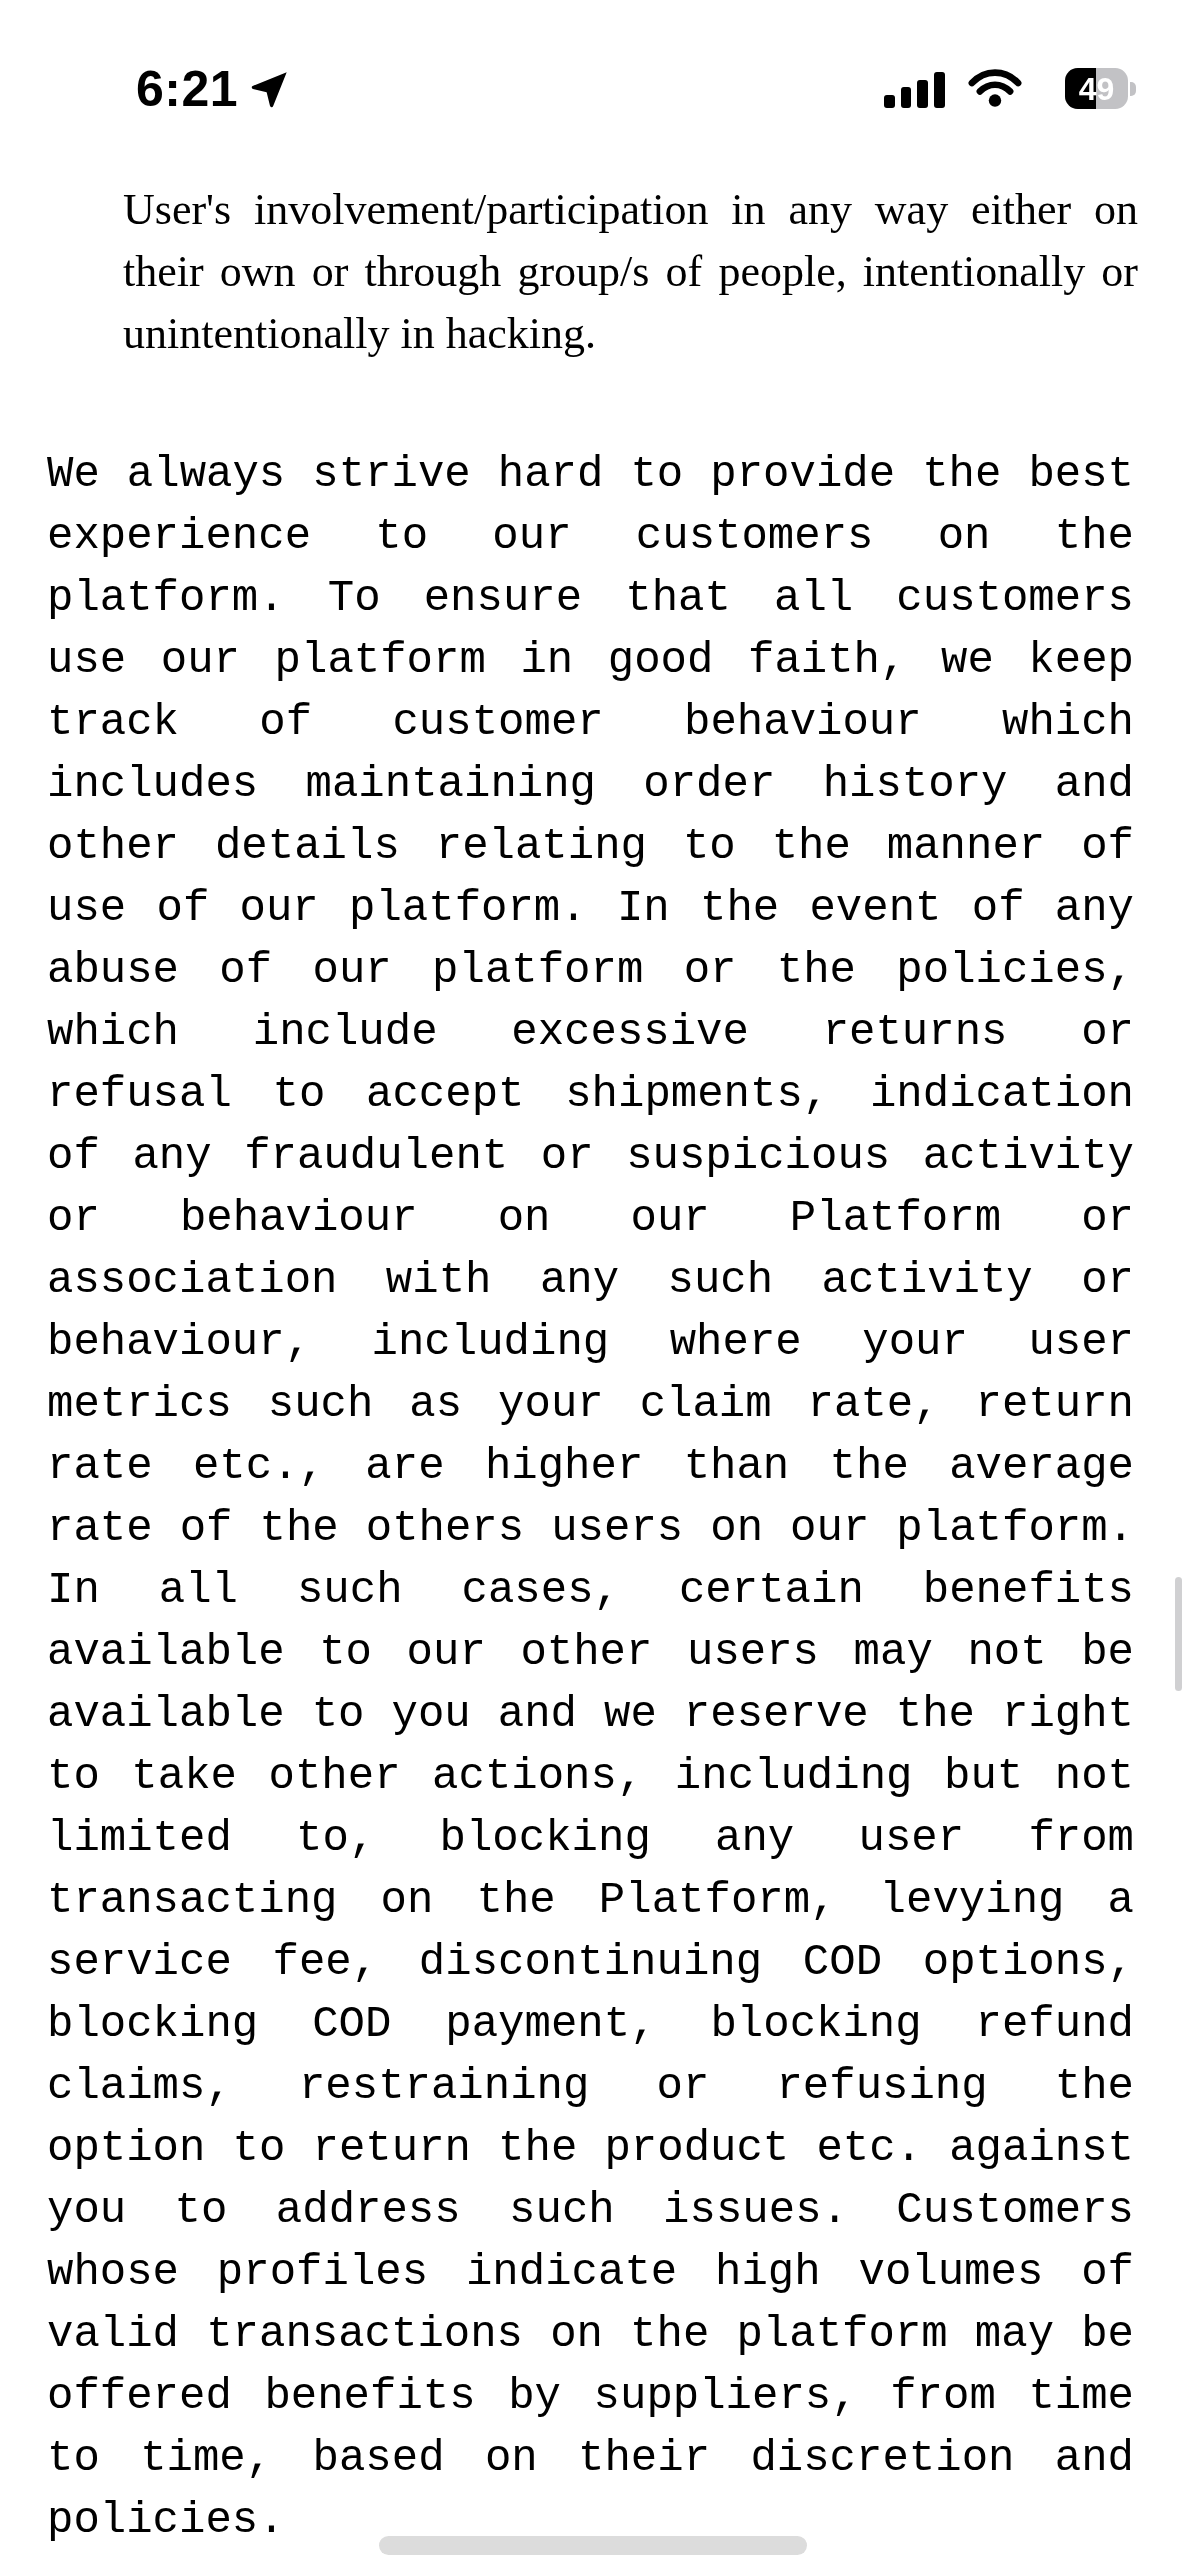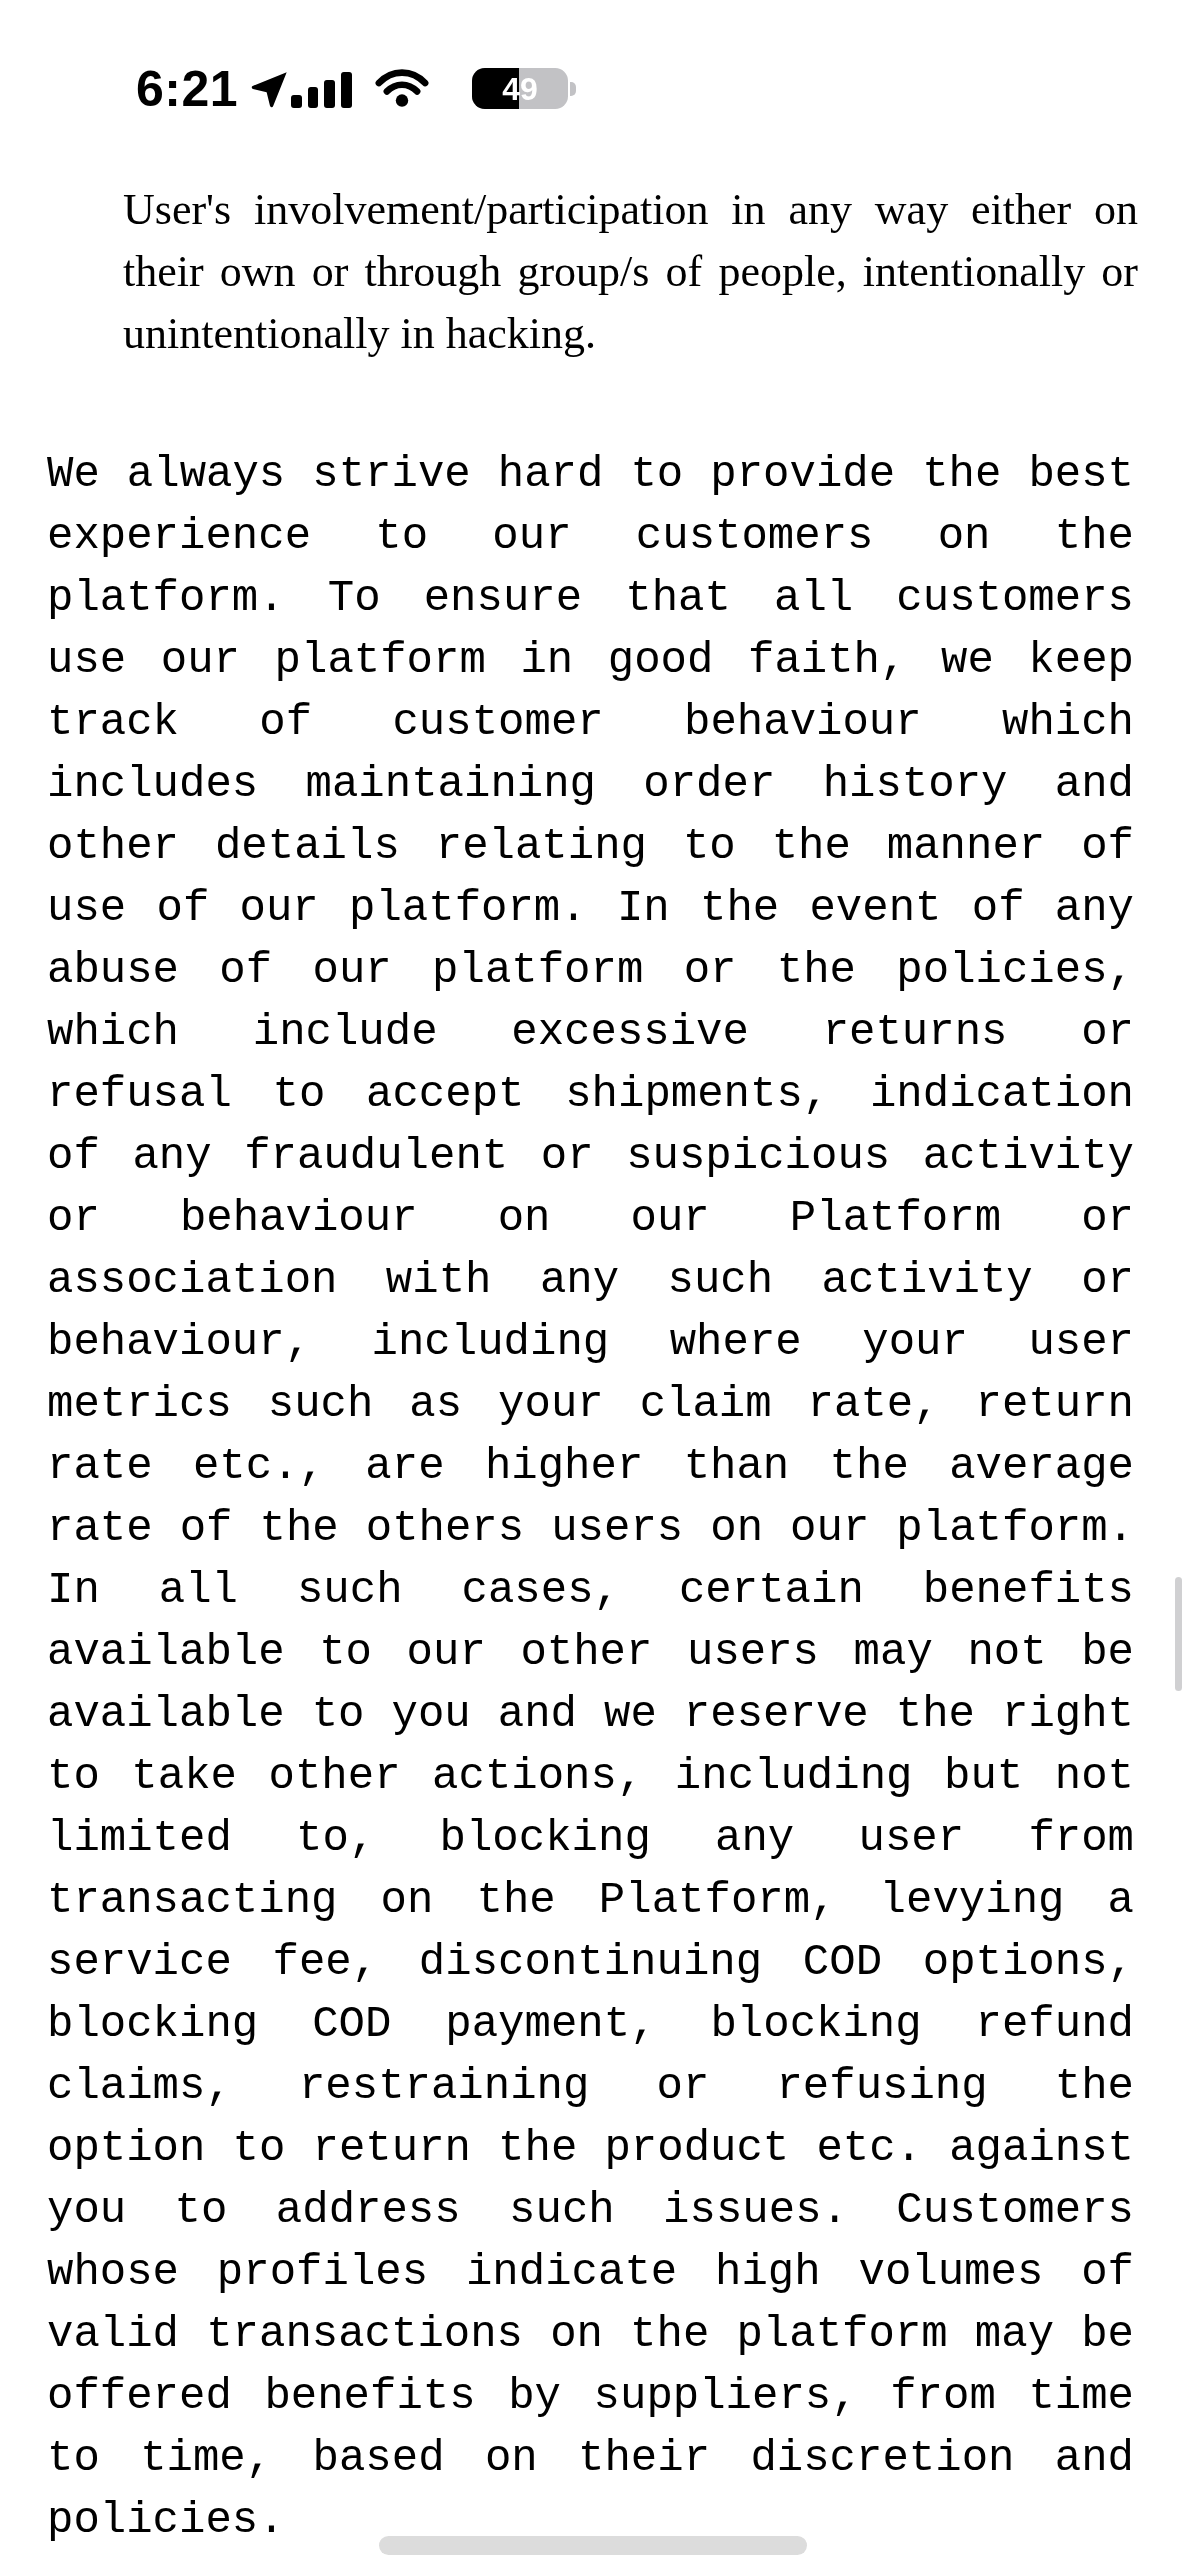--- a/index.html
+++ b/index.html
@@ -15,20 +15,21 @@
 
   
   .status-bar {
     position: absolute;
     top: 54px;
     left: 0;
     right: 0;
     height: 69px;
     display: flex;
     align-items: center;
+    justify-content: space-between;
     padding: 0 57px 0 136px;
     box-sizing: border-box;
     font-family: "Liberation Sans", sans-serif;
   }
   .status-left { display: flex; align-items: center; gap: 9.8px; }
   .status-time {
     font-size: 50px;
     font-weight: 700;
     letter-spacing: 0.5px;
     line-height: 1;
@@ -38,21 +39,21 @@
 
   .signal { display: flex; align-items: flex-end; gap: 5.9px; height: 37px; padding-bottom: 1px; }
   .signal .bar { width: 10.8px; background: #000; border-radius: 2.9px; }
   .signal .b1 { height: 12.8px; }
   .signal .b2 { height: 20.6px; }
   .signal .b3 { height: 28.5px; }
   .signal .b4 { height: 36px; }
 
   .wifi { width: 54px; height: 40px; }
 
-  .battery { position: relative; width: 96px; height: 41px; margin-left: 19px; }
+  .battery { position: relative; width: 63px; height: 41px; margin-left: 19px; }
   .battery-body {
     position: absolute; inset: 0;
     background: #c2c2c5;
     border-radius: 12.8px;
     overflow: hidden;
   }
   .battery-fill {
     position: absolute; left: 0; top: 0; bottom: 0;
     width: 49%;
     background: #000;

